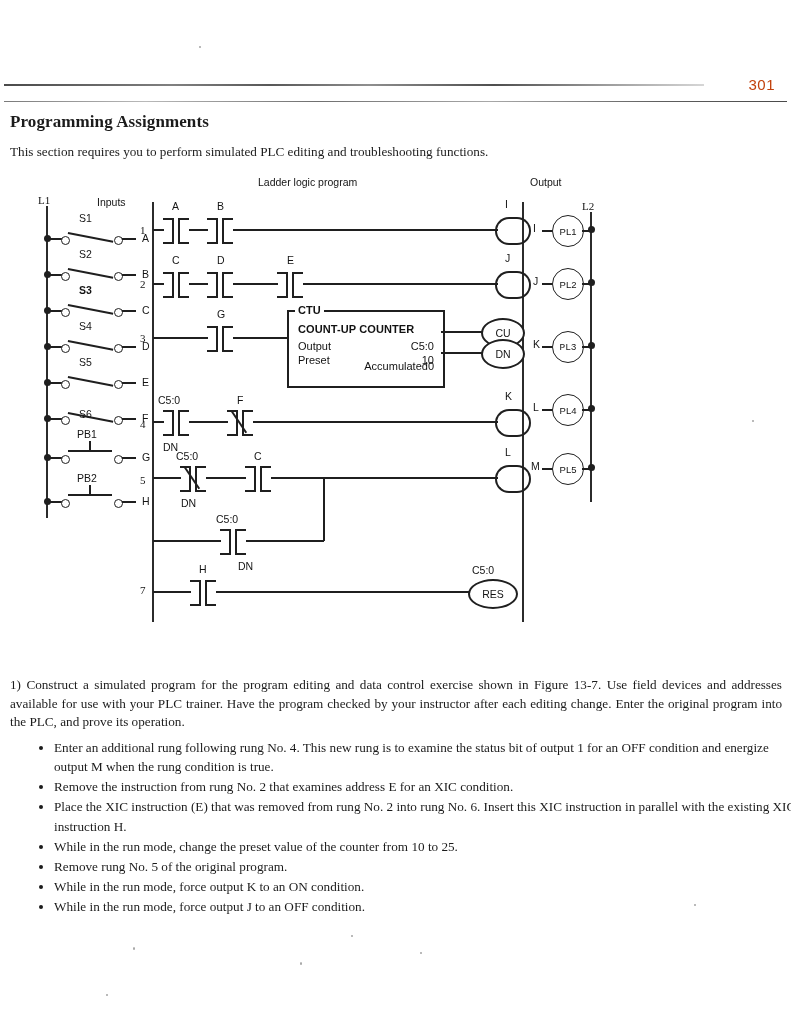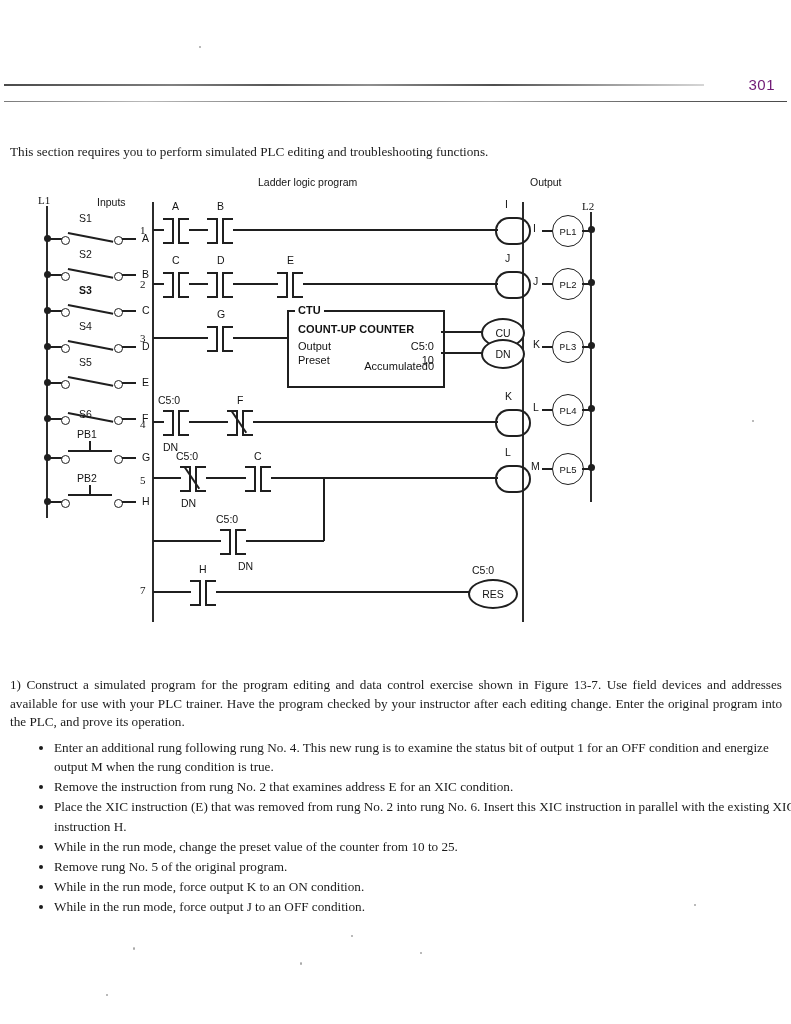--- a/index.html
+++ b/index.html
@@ -15,21 +15,21 @@
     position:absolute;left:4px;top:84px;width:700px;height:2px;
     background:linear-gradient(90deg,#2a2a2a 0%,#6a6a6a 24%,#3a3a3a 38%,#7b7b7b 52%,#2f2f2f 70%,#8a8a8a 86%,#cfcfcf 100%);
     opacity:.85;
   }
   .hdr-rule-bot{
     position:absolute;left:4px;top:101px;width:783px;height:1px;
     background:linear-gradient(90deg,#7a7a7a 0%,#b9b9b9 18%,#6f6f6f 40%,#a8a8a8 62%,#5e5e5e 84%,#4a4a4a 100%);
   }
   .page-num{
     position:absolute;right:16px;top:76px;font-size:15px;letter-spacing:.5px;
-    font-family:"Liberation Sans", sans-serif;color:#701a75;
+    font-family:"Liberation Sans", sans-serif;color:#c2410c;
   }
   h1.section-title{
     position:absolute;left:10px;top:112px;margin:0;font-size:17px;font-weight:bold;
     letter-spacing:.1px;
   }
   .intro{
     position:absolute;left:10px;top:144px;width:760px;font-size:13.2px;
   }
 
   
@@ -120,20 +120,21 @@
 </style>
 </head>
 <body>
 
 <div class="page">
 
   <div class="hdr-rule-top"></div>
   <div class="hdr-rule-bot"></div>
   <div class="page-num">301</div>
 
+  <h1 class="section-title">Programming Assignments</h1>
   <div class="intro">This section requires you to perform simulated PLC editing and troubleshooting functions.</div>
 
   <div class="figure">
 
     <div class="fig-label" style="left:258px;top:4px;">Ladder logic program</div>
     <div class="fig-label" style="left:530px;top:4px;">Output</div>
     <div class="fig-label serif" style="left:38px;top:22px;">L1</div>
     <div class="fig-label" style="left:66px;top:24px;margin-left:31px;">Inputs</div>
     <div class="fig-label serif" style="left:582px;top:28px;">L2</div>
 

